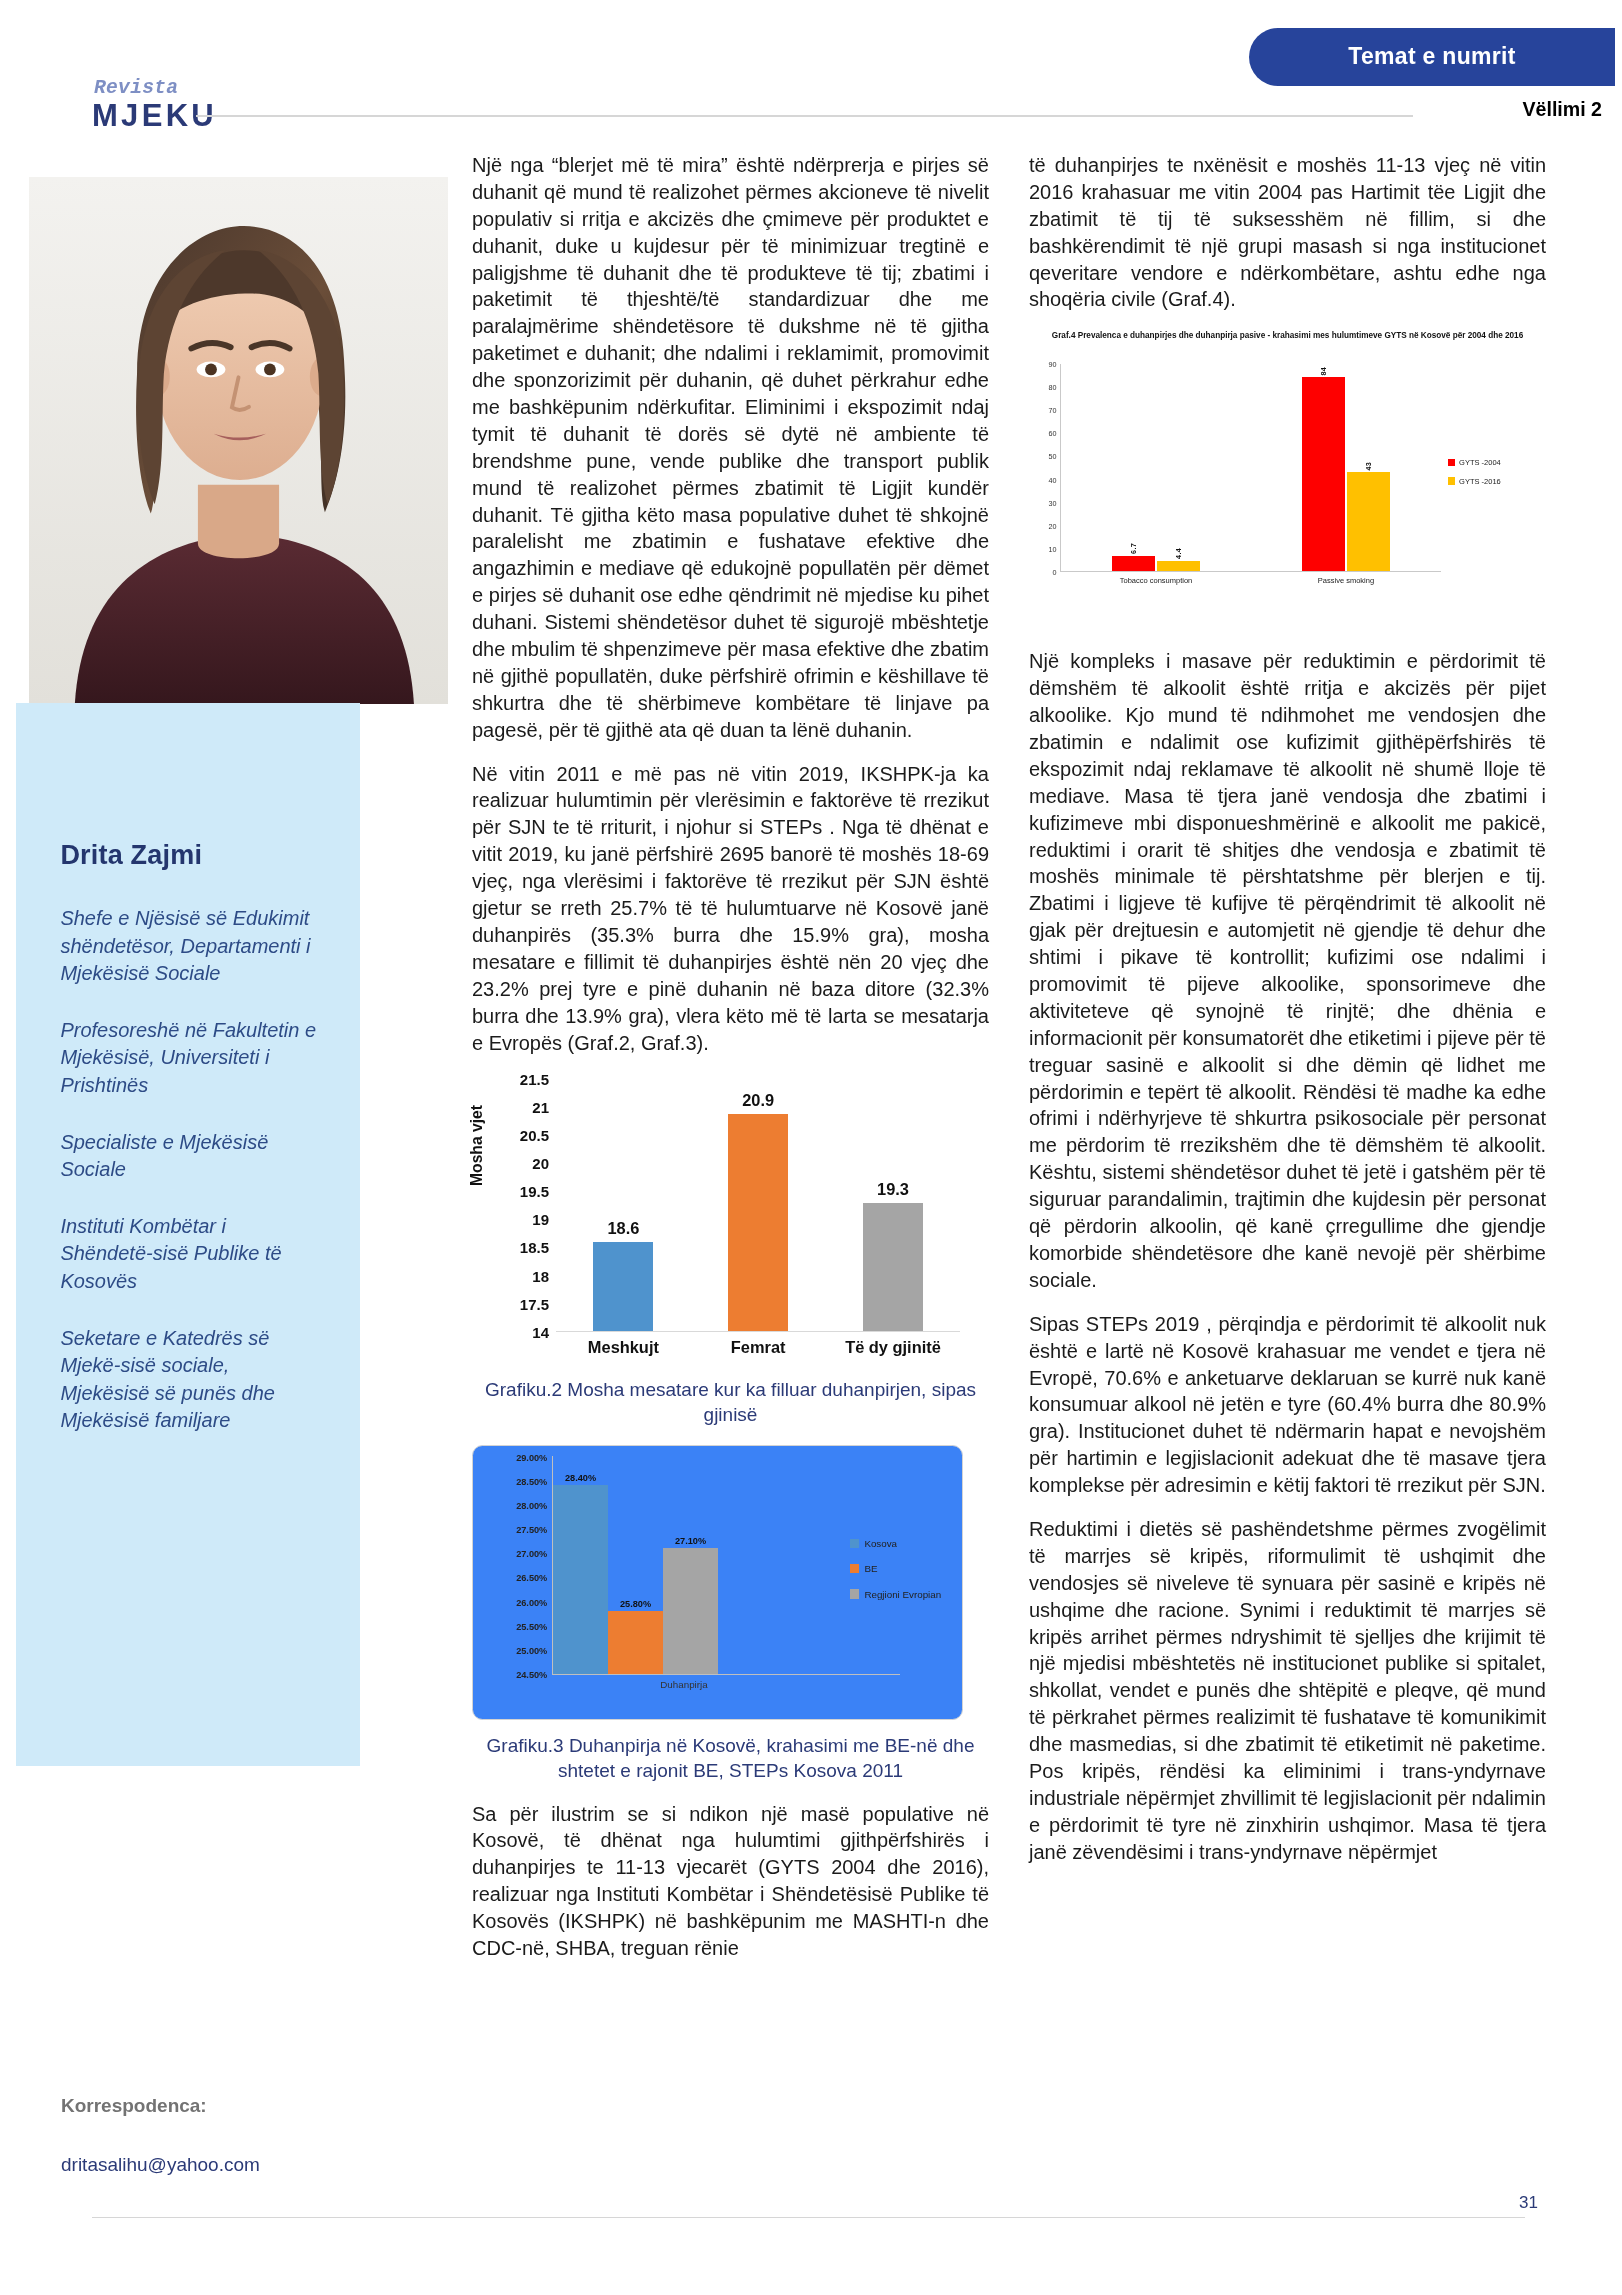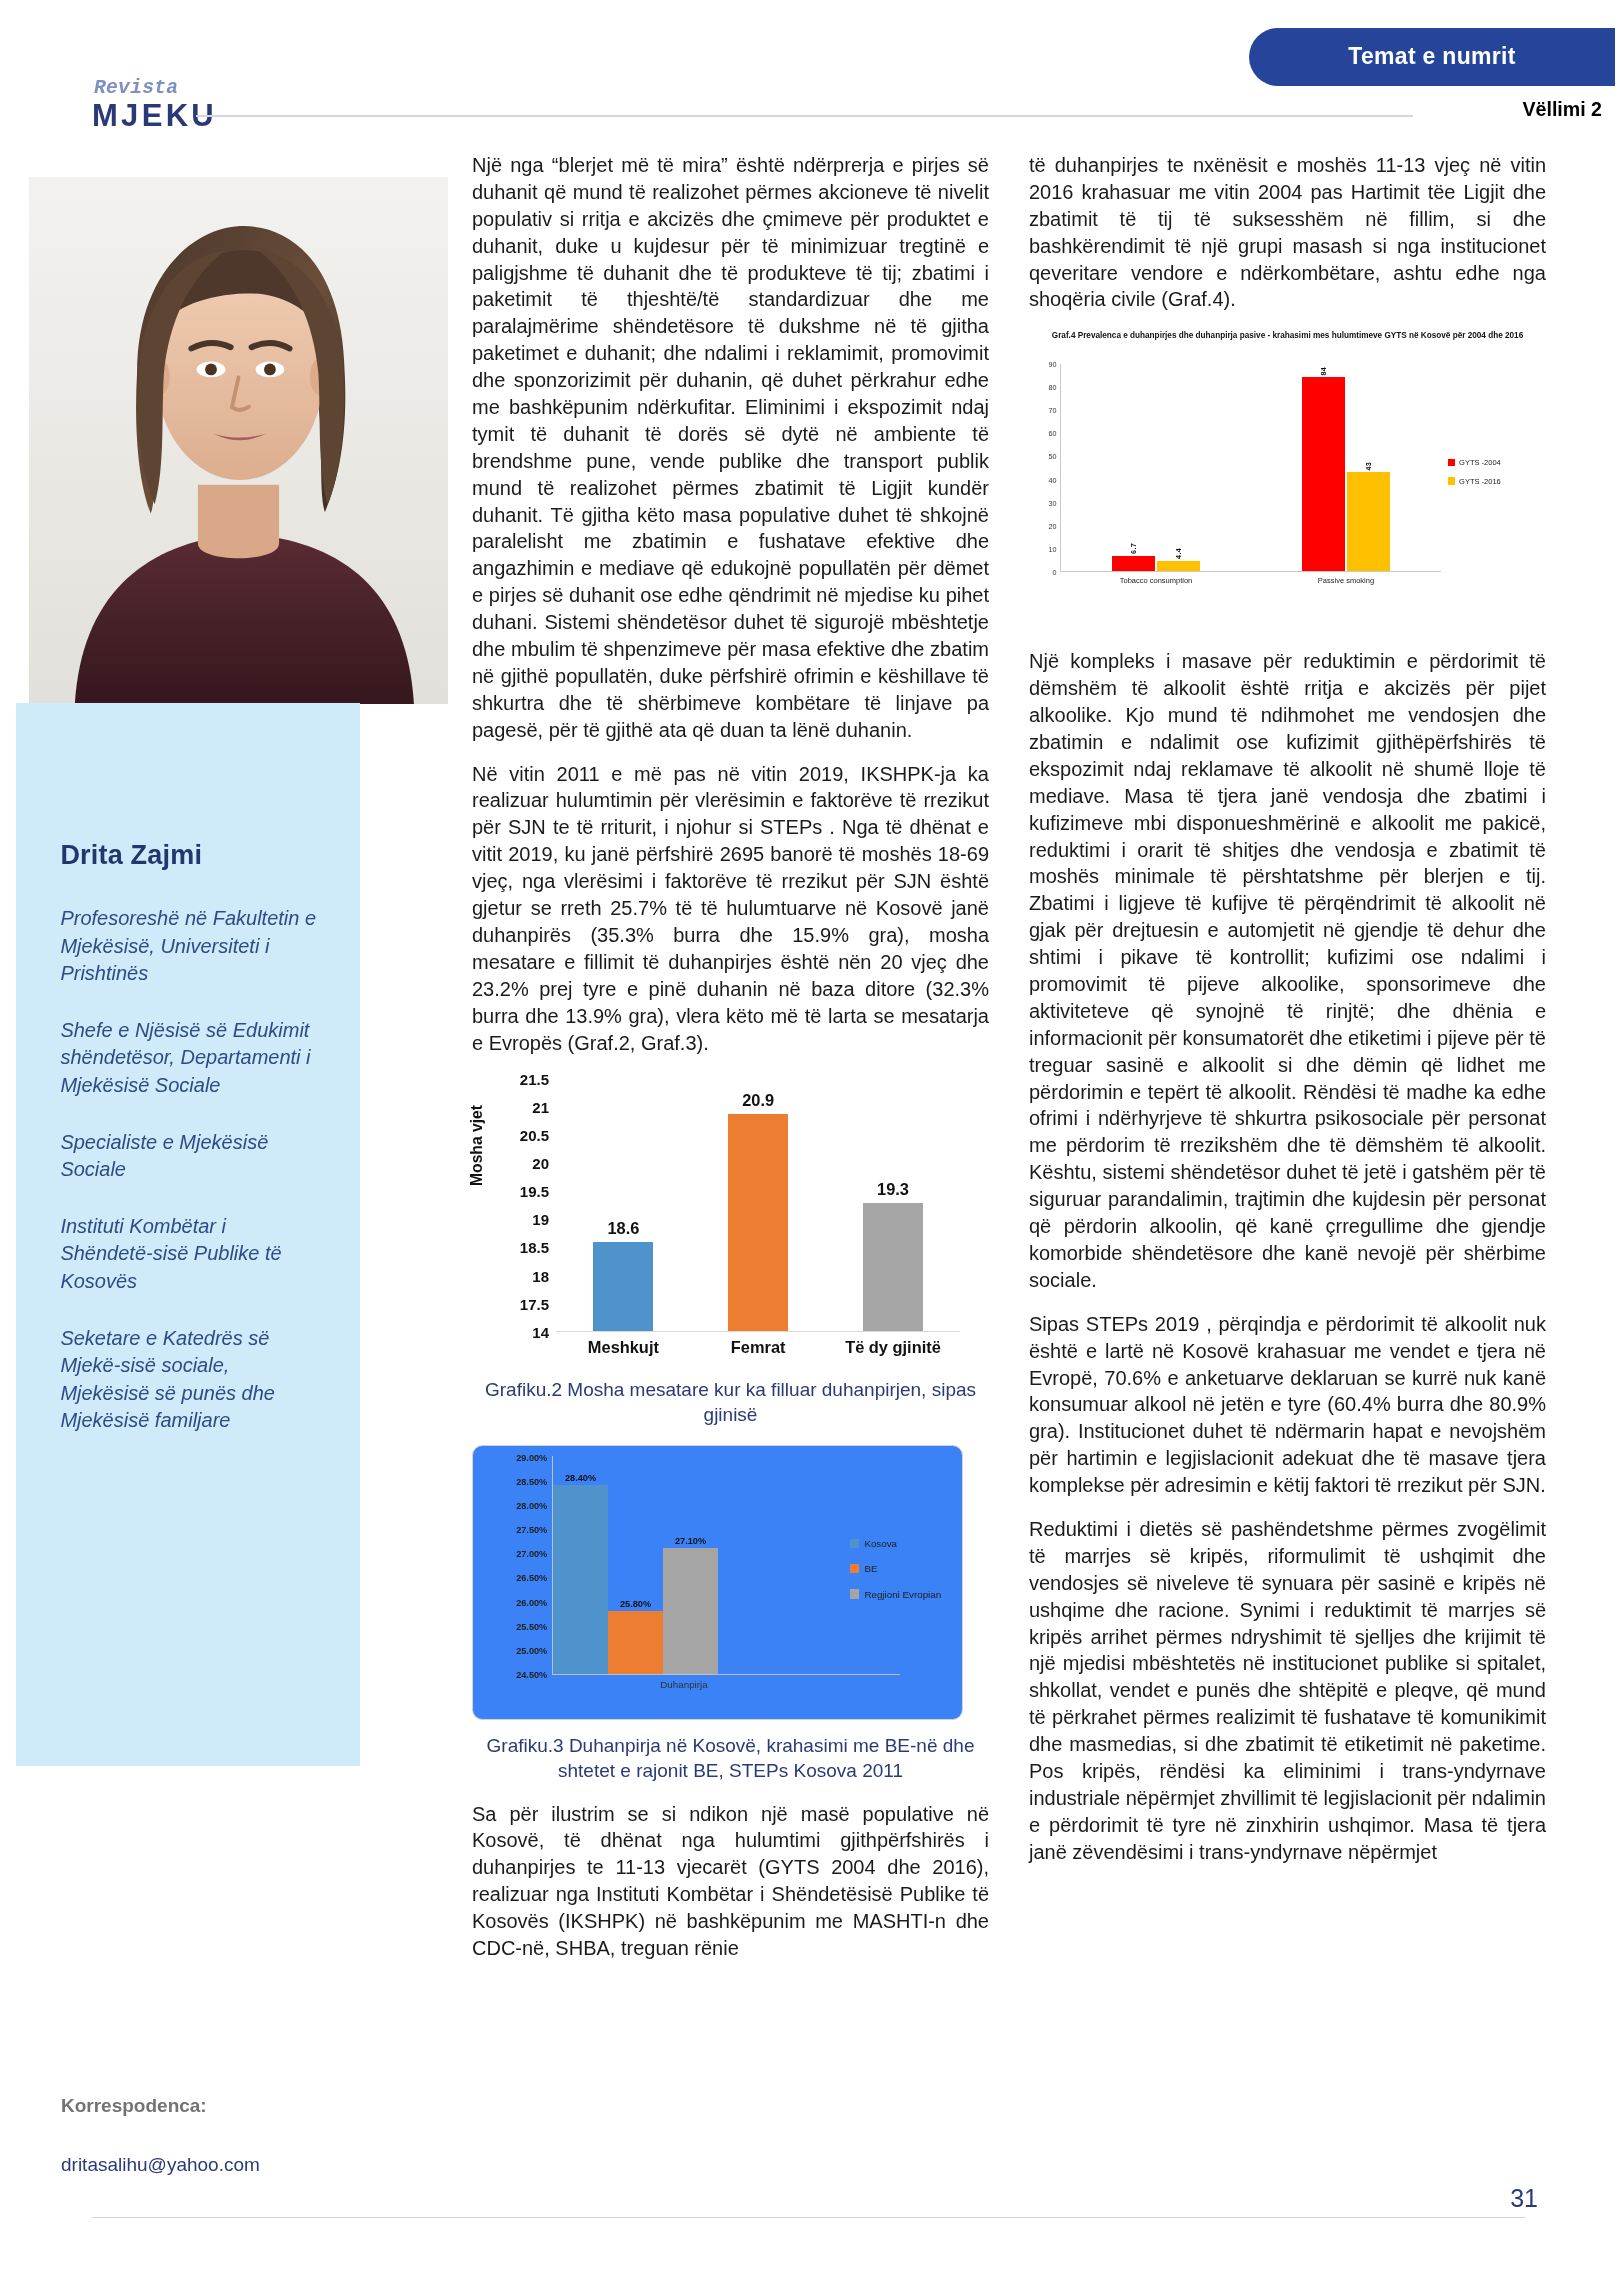--- a/index.html
+++ b/index.html
@@ -184,21 +184,21 @@
   .c4-swatch { width:7.2px; height:7.2px; margin-right:3.9px; }
   .c4-legend-row span { font-size:7.5px; color:#222; white-space:nowrap; }
 
   
   #footer-rule {
     position:absolute; left:92px; bottom:77px; width:1433px; height:1.3px;
     background:#d6d6d6;
   }
   #page-num {
     position:absolute; right:85px; bottom:82px;
-    font-size:25px; color:#2b3a77;text-align:center;
+    font-size:17px; color:#2b3a77;text-align:center;
   }
 </style>
 </head>
 <body>
 
 <div id="masthead">
   <div class="revista">Revista</div>
   <div class="mjeku">MJEKU</div>
 </div>
 <div id="header-rule"></div>
@@ -257,22 +257,22 @@
     <path d="M282 392 Q322 412 362 392 Q322 404 282 392 Z" fill="#a65f5c"></path>
 
     <path d="M168 300 C172 190 232 120 300 112 C250 150 214 214 206 300 C202 364 208 440 192 500 C170 448 164 370 168 300 Z" fill="#5d4433"></path>
     <path d="M480 300 C476 190 416 120 350 112 C400 150 434 214 442 300 C446 364 440 440 456 500 C478 448 484 370 480 300 Z" fill="#5d4433"></path>
   </svg>
 </div>
 
 <div id="author-panel">
   <div class="inner">
     <div id="author-name">Drita Zajmi</div>
+    <div class="affil">Shefe e Njësisë së Edukimit shëndetësor, Departamenti i Mjekësisë Sociale</div>
     <div class="affil">Profesoreshë në Fakultetin e Mjekësisë, Universiteti i Prishtinës</div>
-    <div class="affil">Shefe e Njësisë së Edukimit shëndetësor, Departamenti i Mjekësisë Sociale</div>
     <div class="affil">Specialiste e Mjekësisë Sociale</div>
     <div class="affil">Instituti Kombëtar i Shëndetë-sisë Publike të Kosovës</div>
     <div class="affil">Seketare e Katedrës së Mjekë-sisë sociale, Mjekësisë së punës dhe Mjekësisë familjare</div>
   </div>
 </div>
 
 <div id="correspondence">
   <div id="corr-label">Korrespodenca:</div>
   <div id="corr-email">dritasalihu@yahoo.com</div>
 </div>

